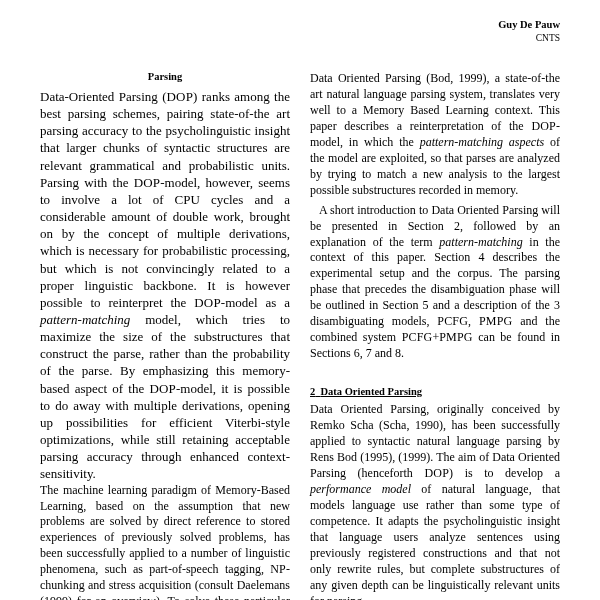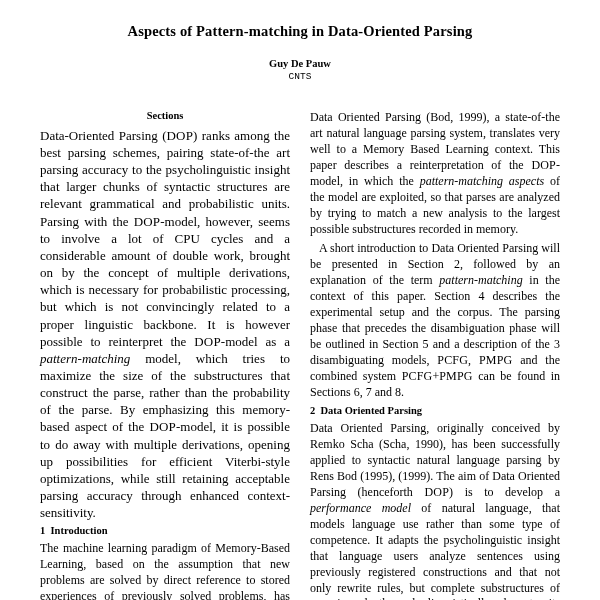--- a/index.html
+++ b/index.html
@@ -23,47 +23,46 @@
   }
   .title {
     text-align: center;
     font-size: 14.5px;
     font-weight: bold;
     letter-spacing: 0.15px;
     margin: 4px 0 0 0;
     line-height: 1.3;
   }
   .author-block {
-    text-align: center;
-    margin-top: 16px;
+    text-align: right;
     line-height: 1.35;
   }
   .author-name {
     font-size: 10.5px;
     font-weight: bold;
   }
   .affil {
     font-size: 9.5px;
-    font-family: Liberation Mono, monospace;
   }
   .columns {
     display: flex;
     margin-top: 26px;
     gap: 20px;
   }
   .col {
     width: 250px;
   }
   .section-head {
     font-size: 10.5px;
     font-weight: bold;
     margin: 9px 0 5px 0;
   }
   .section-head.numbered {
-    margin-top: 4px;
+    margin-top: 24px;
+    text-decoration: underline;
   }
   .subsection-head {
     font-size: 9.8px;
     font-weight: bold;
     margin: 10px 0 4px 0;
   }
   .abstract-head {
     font-size: 10.5px;
     font-weight: bold;
     text-align: center;
@@ -88,36 +87,32 @@
     font-variant: small-caps;
     letter-spacing: 0.2px;
   }
   i { font-style: italic; }
 </style>
 </head>
 <body>
 
 <div class="page">
 
-  <div class="title">Aspects of Pattern-matching in Data-Oriented Parsing</div>
 
   <div class="author-block">
     <div class="author-name">Guy De Pauw</div>
     <div class="affil">CNTS</div>
   </div>
 
   <div class="columns">
 
     <div class="col">
-      <div class="abstract-head">Sections</div>
+      <div class="abstract-head">Parsing</div>
       <p>Data-Oriented Parsing (<span class="sc">DOP</span>) ranks among the best parsing schemes, pairing state-of-the art parsing accuracy to the psycholinguistic insight that larger chunks of syntactic structures are relevant grammatical and probabilistic units. Parsing with the <span class="sc">DOP</span>-model, however, seems to involve a lot of CPU cycles and a considerable amount of double work, brought on by the concept of multiple derivations, which is necessary for probabilistic processing, but which is not convincingly related to a proper linguistic backbone. It is however possible to reinterpret the <span class="sc">DOP</span>-model as a <i>pattern-matching</i> model, which tries to maximize the size of the substructures that construct the parse, rather than the probability of the parse. By emphasizing this memory-based aspect of the <span class="sc">DOP</span>-model, it is possible to do away with multiple derivations, opening up possibilities for efficient Viterbi-style optimizations, while still retaining acceptable parsing accuracy through enhanced context-sensitivity.</p>
 
-      <div class="section-head numbered">
-        <span>1</span>&nbsp;&nbsp;<span>Introduction</span>
-      </div>
       <div class="body-col">
         <p>The machine learning paradigm of Memory-Based Learning, based on the assumption that new problems are solved by direct reference to stored experiences of previously solved problems, has been successfully applied to a number of linguistic phenomena, such as part-of-speech tagging, <span class="sc">NP</span>-chunking and stress acquisition (consult Daelemans (1999) for an overview). To solve these particular problems, linguistic information needed to trigger the correct disambiguation, is encoded in a linear <i>feature value</i> representation and presented to a memory based learner, such as <span class="sc">TiMBL</span> (Daelemans et al., 1999).</p>
         <p class="indent" style="margin-top:0">Yet, many of the intricacies of the domain of</p>
       </div>
     </div>
 
     <div class="col">
       <div class="body-col">
         <p>Data Oriented Parsing (Bod, 1999), a state-of-the art natural language parsing system, translates very well to a Memory Based Learning context. This paper describes a reinterpretation of the <span class="sc">DOP</span>-model, in which the <i>pattern-matching aspects</i> of the model are exploited, so that parses are analyzed by trying to match a new analysis to the largest possible substructures recorded in memory.</p>
         <p class="indent" style="margin-top:4px">A short introduction to Data Oriented Parsing will be presented in Section 2, followed by an explanation of the term <i>pattern-matching</i> in the context of this paper. Section 4 describes the experimental setup and the corpus. The parsing phase that precedes the disambiguation phase will be outlined in Section 5 and a description of the 3 disambiguating models, <span class="sc">PCFG</span>, <span class="sc">PMPG</span> and the combined system <span class="sc">PCFG</span>+<span class="sc">PMPG</span> can be found in Sections 6, 7 and 8.</p>

